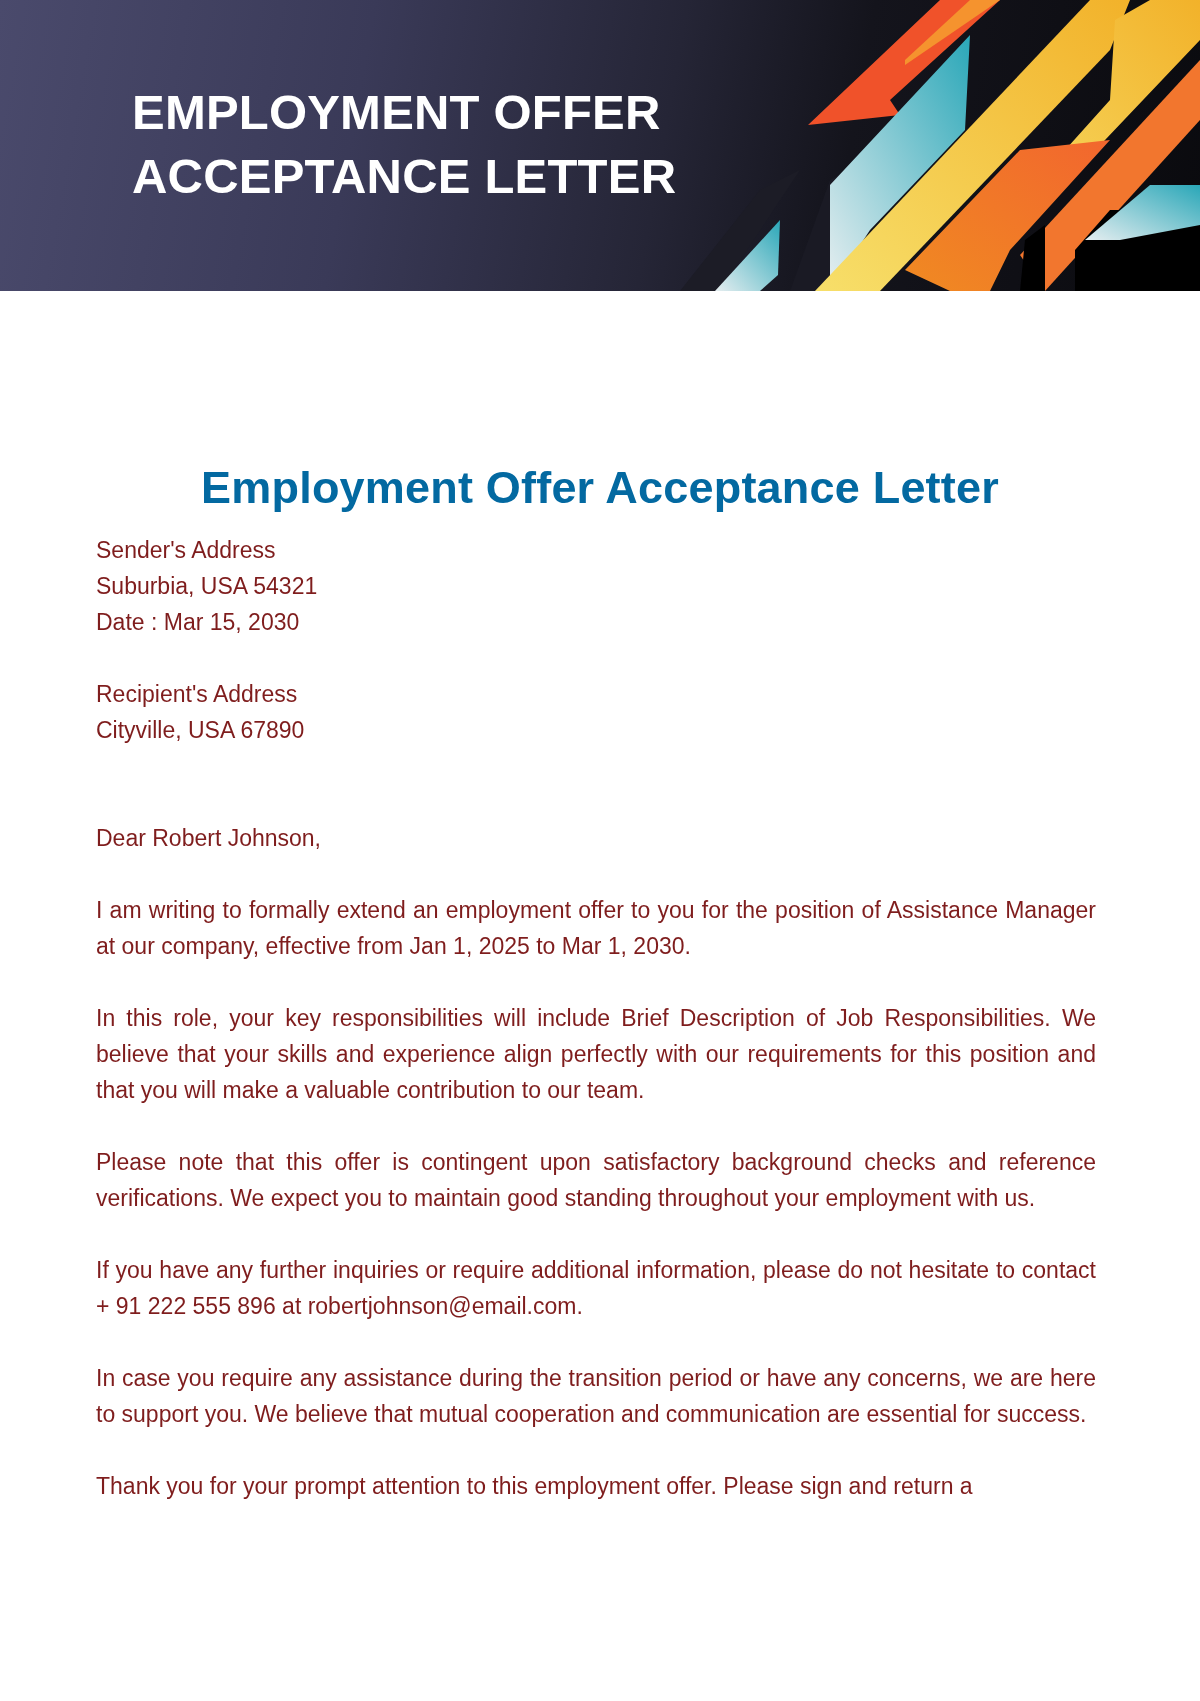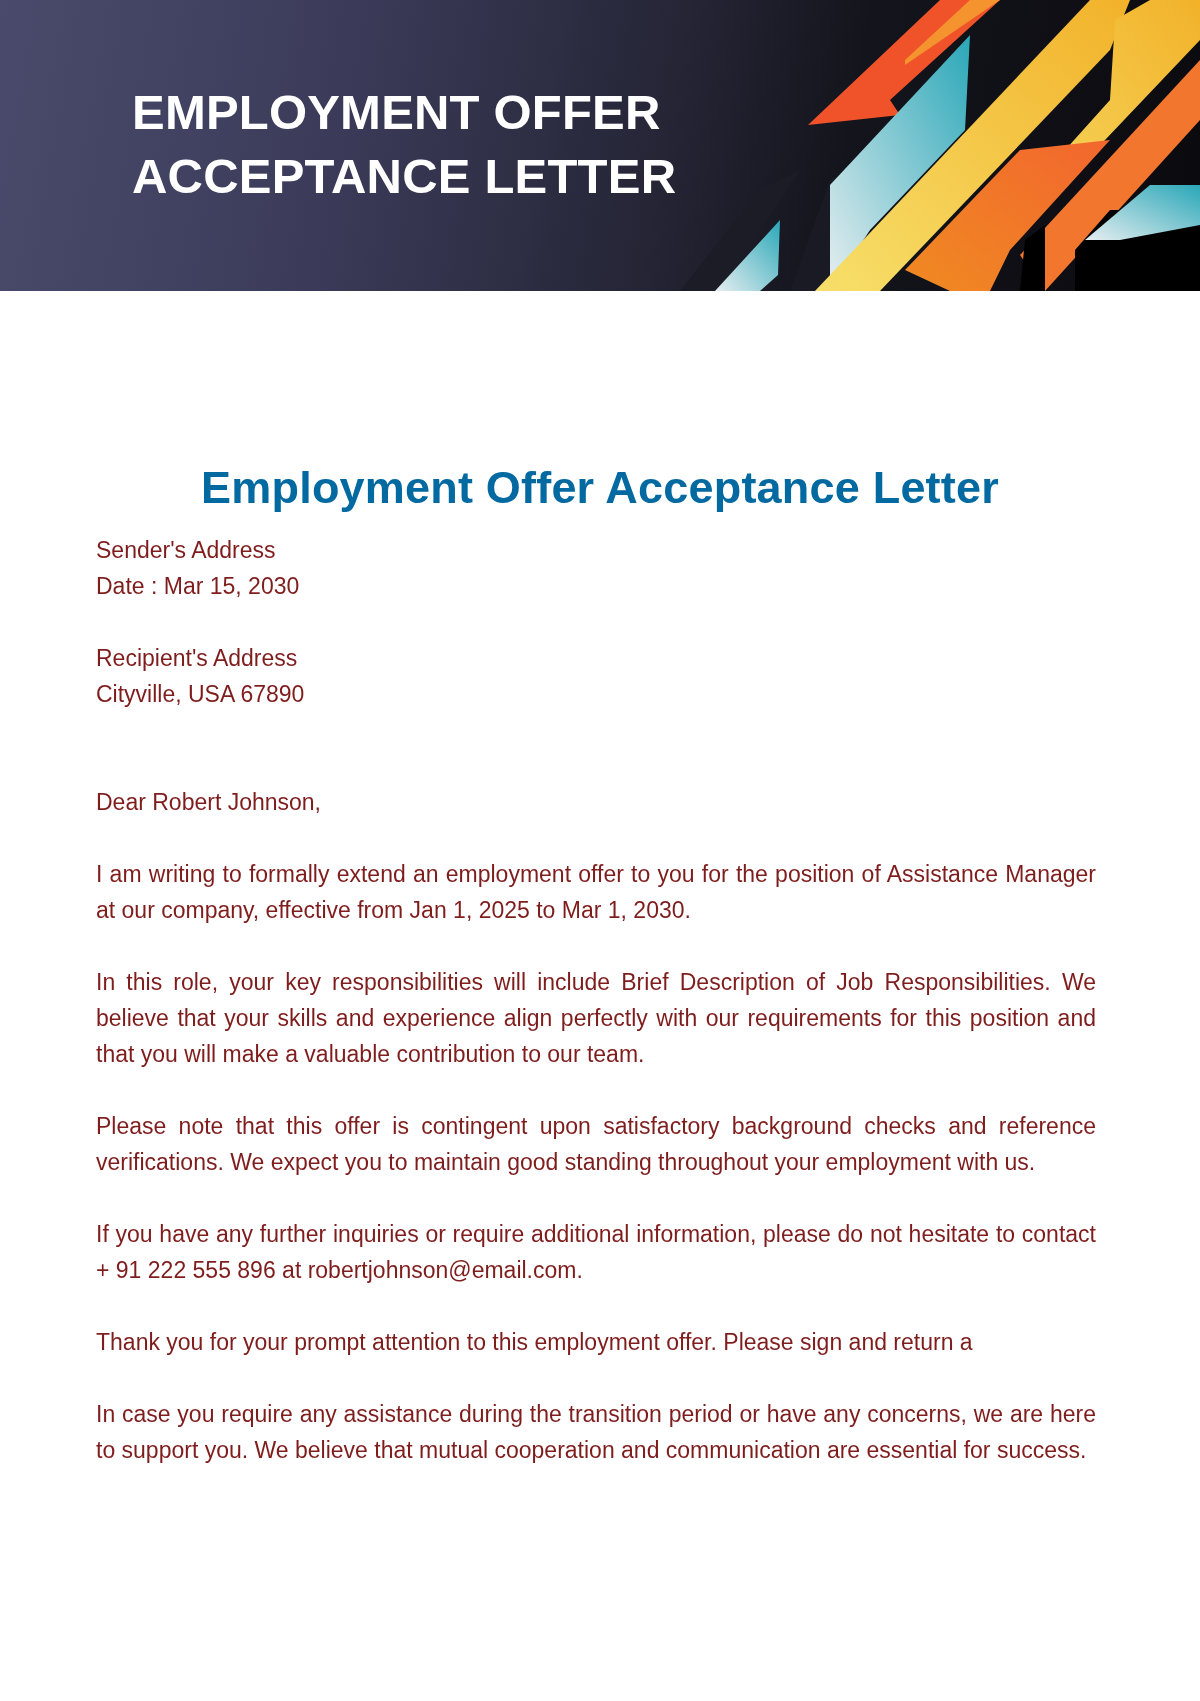--- a/index.html
+++ b/index.html
@@ -77,26 +77,27 @@
     <span>EMPLOYMENT OFFER</span>
     <span>ACCEPTANCE LETTER</span>
   </div>
 </div>
 
 <h1 class="doc-title">Employment Offer Acceptance Letter</h1>
 
 <div class="content">
   <div class="block">
     <span class="line">Sender's Address</span>
+    <span class="line">Suburbia, USA 54321</span>
     <span class="line">Date : Mar 15, 2030</span>
   </div>
   <div class="block-gap-large">
     <span class="line">Recipient's Address</span>
     <span class="line">Cityville, USA 67890</span>
   </div>
   <p class="para">Dear Robert Johnson,</p>
   <p class="para">I am writing to formally extend an employment offer to you for the position of Assistance Manager at our company, effective from Jan 1, 2025 to Mar 1, 2030.</p>
   <p class="para">In this role, your key responsibilities will include Brief Description of Job Responsibilities. We believe that your skills and experience align perfectly with our requirements for this position and that you will make a valuable contribution to our team.</p>
   <p class="para">Please note that this offer is contingent upon satisfactory background checks and reference verifications. We expect you to maintain good standing throughout your employment with us.</p>
   <p class="para">If you have any further inquiries or require additional information, please do not hesitate to contact + 91 222 555 896 at robertjohnson@email.com.</p>
+  <p class="para">In case you require any assistance during the transition period or have any concerns, we are here to support you. We believe that mutual cooperation and communication are essential for success.</p>
   <p class="para">Thank you for your prompt attention to this employment offer. Please sign and return a</p>
-  <p class="para">In case you require any assistance during the transition period or have any concerns, we are here to support you. We believe that mutual cooperation and communication are essential for success.</p>
 </div>
 
 </body></html>

